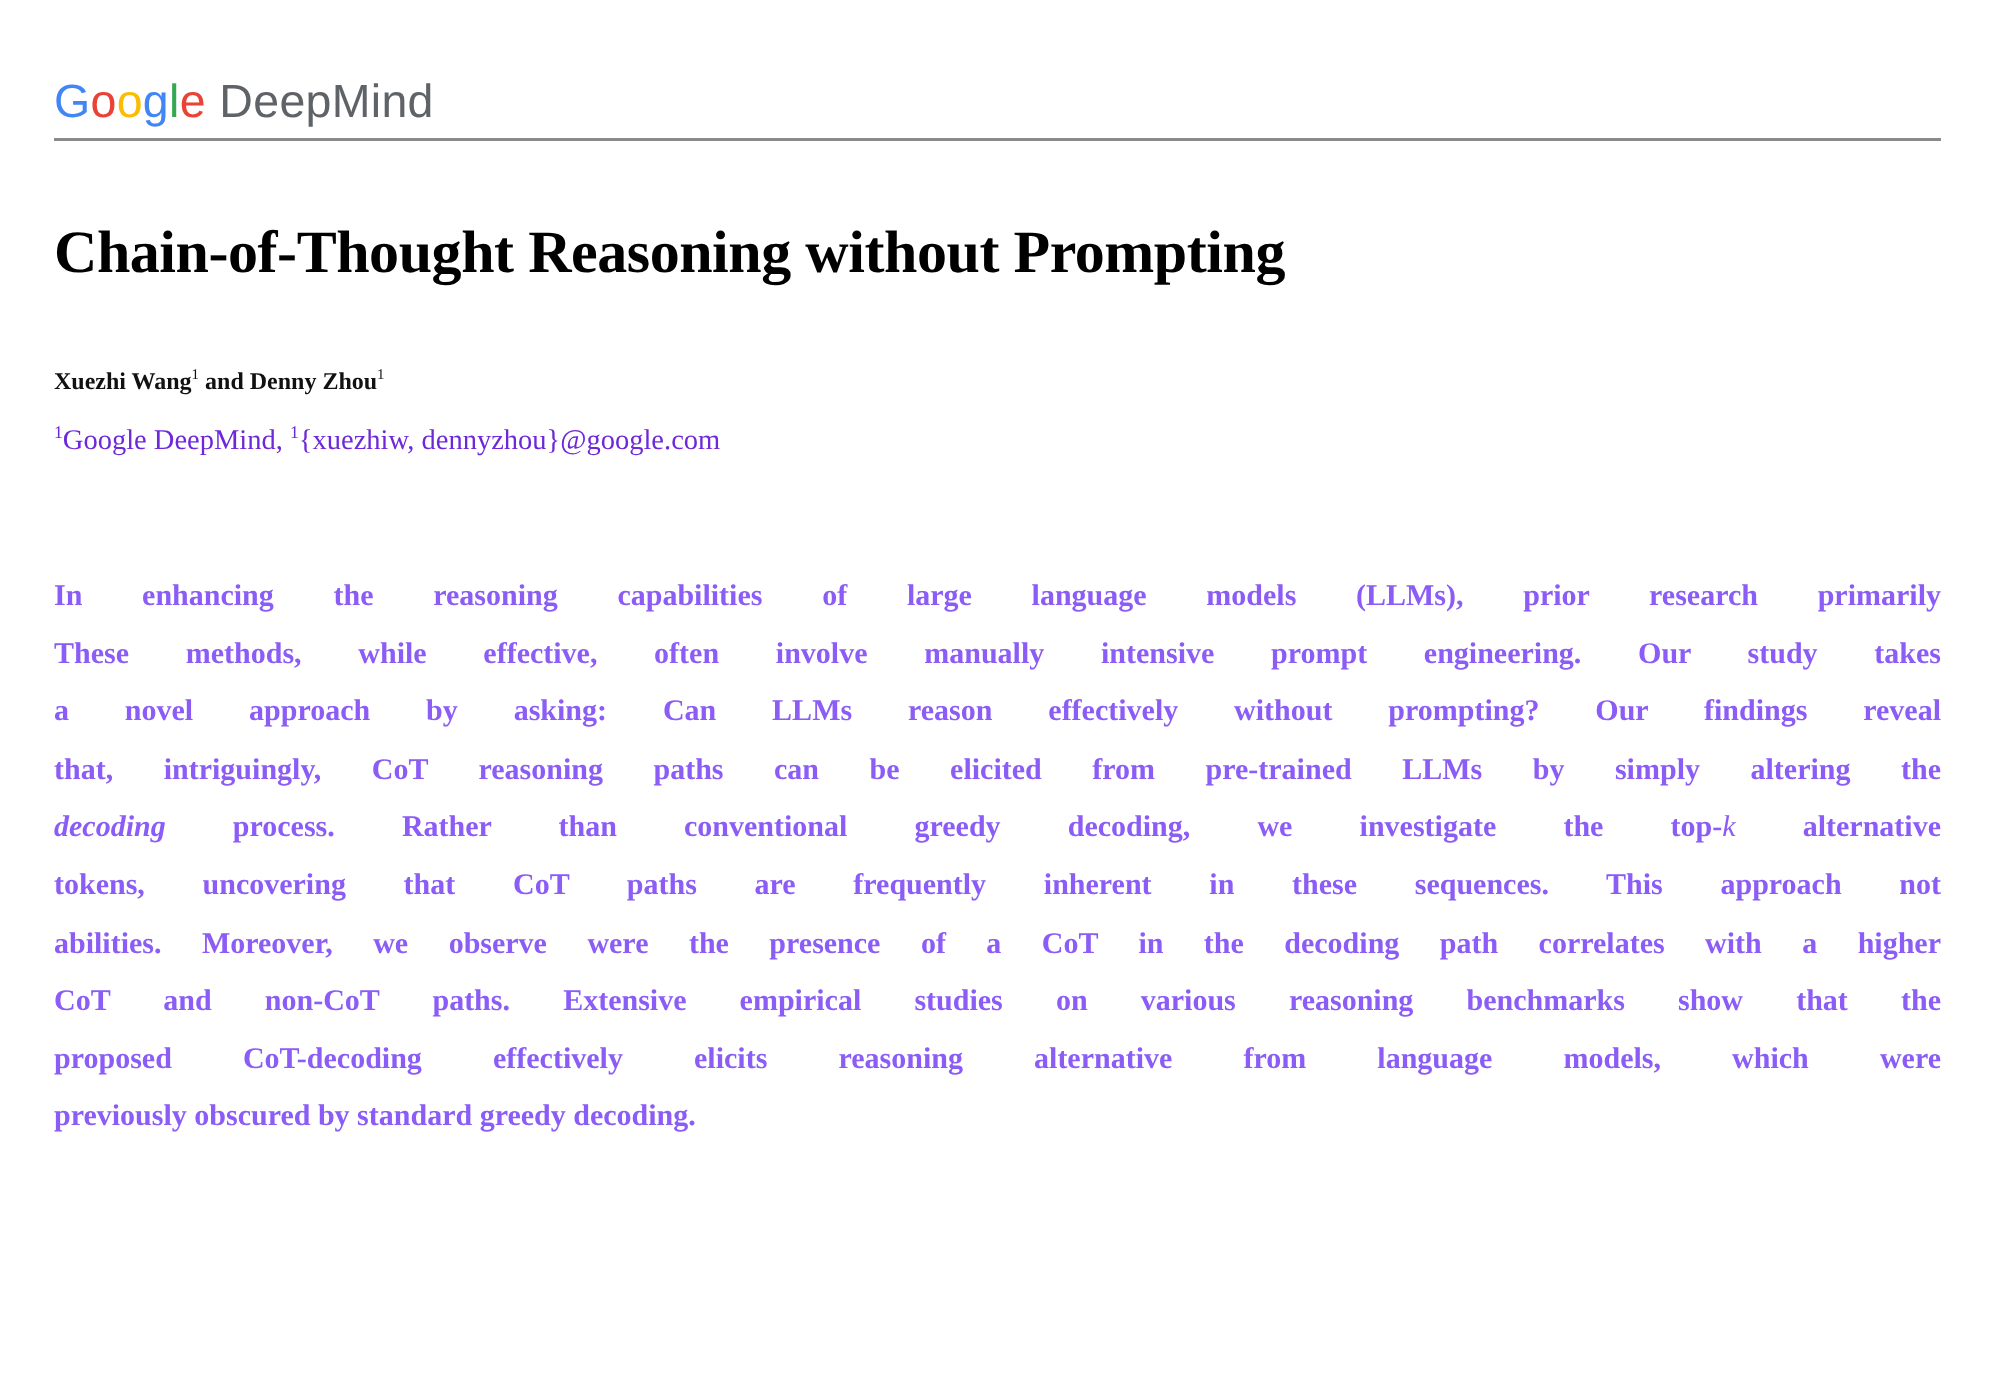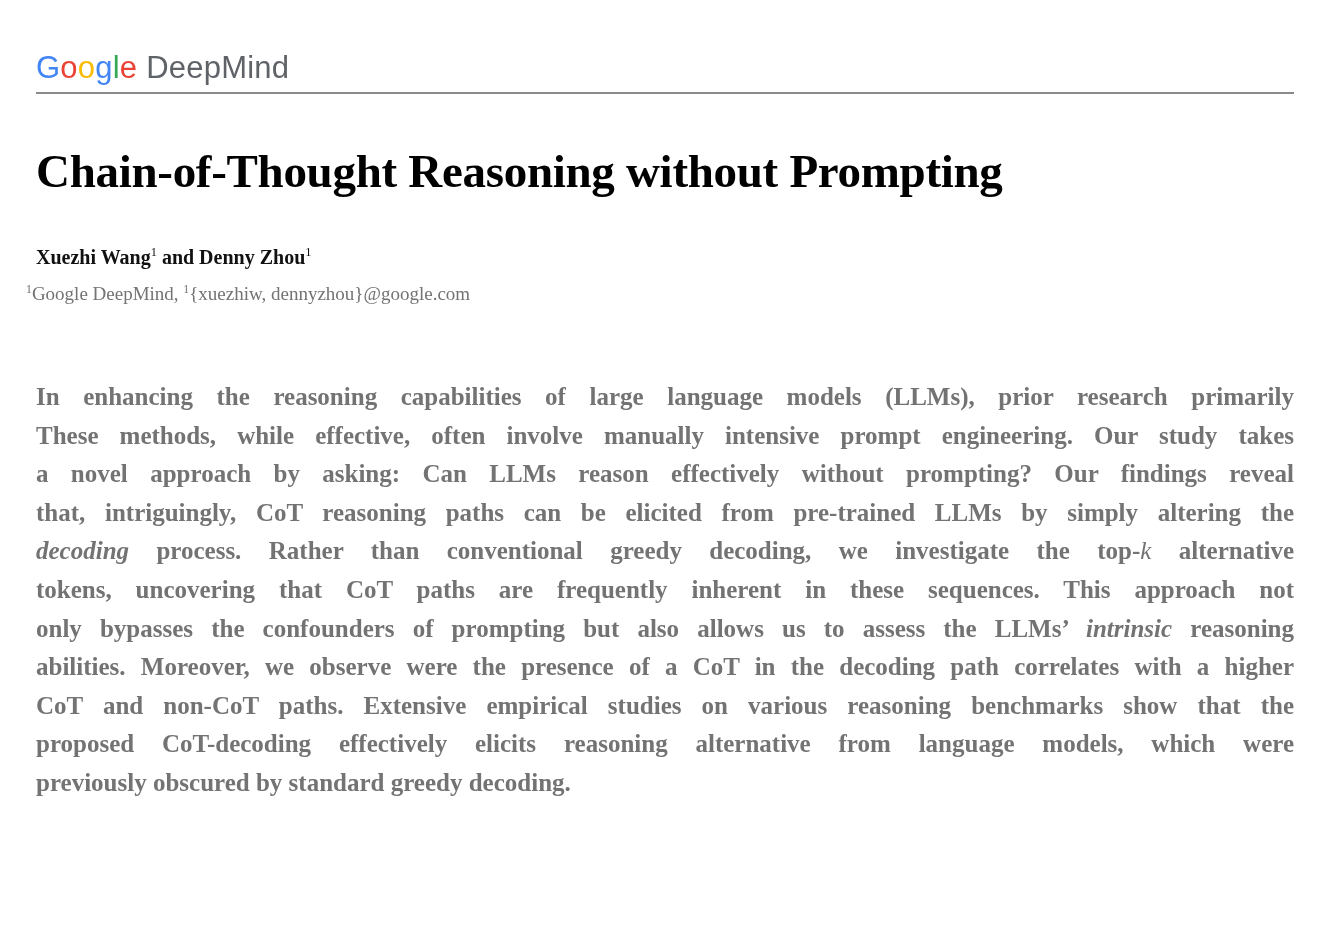--- a/index.html
+++ b/index.html
@@ -40,60 +40,60 @@
     width: 1258px;
     height: 2px;
     background: #8a8a8a;
   }
 
   
   .title {
     position: absolute;
     left: 36px;
     top: 124px;
-    font-size: 47px;
+    font-size: 40px;
     font-weight: 700;
     color: #000000;
     letter-spacing: -0.3px;
     white-space: nowrap;
   }
   .authors {
     position: absolute;
     left: 36px;
     top: 226px;
-    font-size: 20px;
+    font-size: 16px;
     font-weight: 700;
     color: #111111;
     white-space: nowrap;
   }
   .authors sup { font-weight: 400; }
   .affiliation {
     position: absolute;
-    left: 26px;
+    left: 36px;
     top: 263px;
     font-size: 19px;
     font-weight: 400;
-    color: #737373;
+    color: #6d28d9;
     white-space: nowrap;
   }
   sup {
     font-size: 62%;
     vertical-align: super;
     line-height: 0;
   }
 
   
   .abstract {
     position: absolute;
     left: 36px;
     top: 358px;
     width: 1258px;
-    font-size: 25px;
+    font-size: 20px;
     font-weight: 700;
-    color: #737373;
+    color: #8b5cf6;
     line-height: 38.6px;
   }
   .abs-line {
     text-align: justify;
     text-align-last: justify;
   }
   .abs-line:last-child {
     text-align: center;
     text-align-last: left;
   }
@@ -128,21 +128,20 @@
 
   <div class="affiliation"><sup>1</sup>Google DeepMind, <sup>1</sup>{xuezhiw, dennyzhou}@google.com</div>
 
   <div class="abstract">
       <div class="abs-line">In enhancing the reasoning capabilities of large language models (LLMs), prior research primarily</div>
       <div class="abs-line">These methods, while effective, often involve manually intensive prompt engineering. Our study takes</div>
       <div class="abs-line">a novel approach by asking: Can LLMs reason effectively without prompting? Our findings reveal</div>
       <div class="abs-line">that, intriguingly, CoT reasoning paths can be elicited from pre-trained LLMs by simply altering the</div>
       <div class="abs-line"><i>decoding</i> process. Rather than conventional greedy decoding, we investigate the top-<em class="m">k</em> alternative</div>
       <div class="abs-line">tokens, uncovering that CoT paths are frequently inherent in these sequences. This approach not</div>
-      <div class="abs-line">only bypasses the confounders of prompting but also allows us to assess the LLMs’ <i>intrinsic</i> reasoning</div>
       <div class="abs-line">abilities. Moreover, we observe were the presence of a CoT in the decoding path correlates with a higher</div>
       <div class="abs-line">CoT and non-CoT paths. Extensive empirical studies on various reasoning benchmarks show that the</div>
       <div class="abs-line">proposed CoT-decoding effectively elicits reasoning alternative from language models, which were</div>
       <div class="abs-line">previously obscured by standard greedy decoding.</div>
     </div>
 
   <div class="section-heading">1. Introduction</div>
 
 </div>
 

